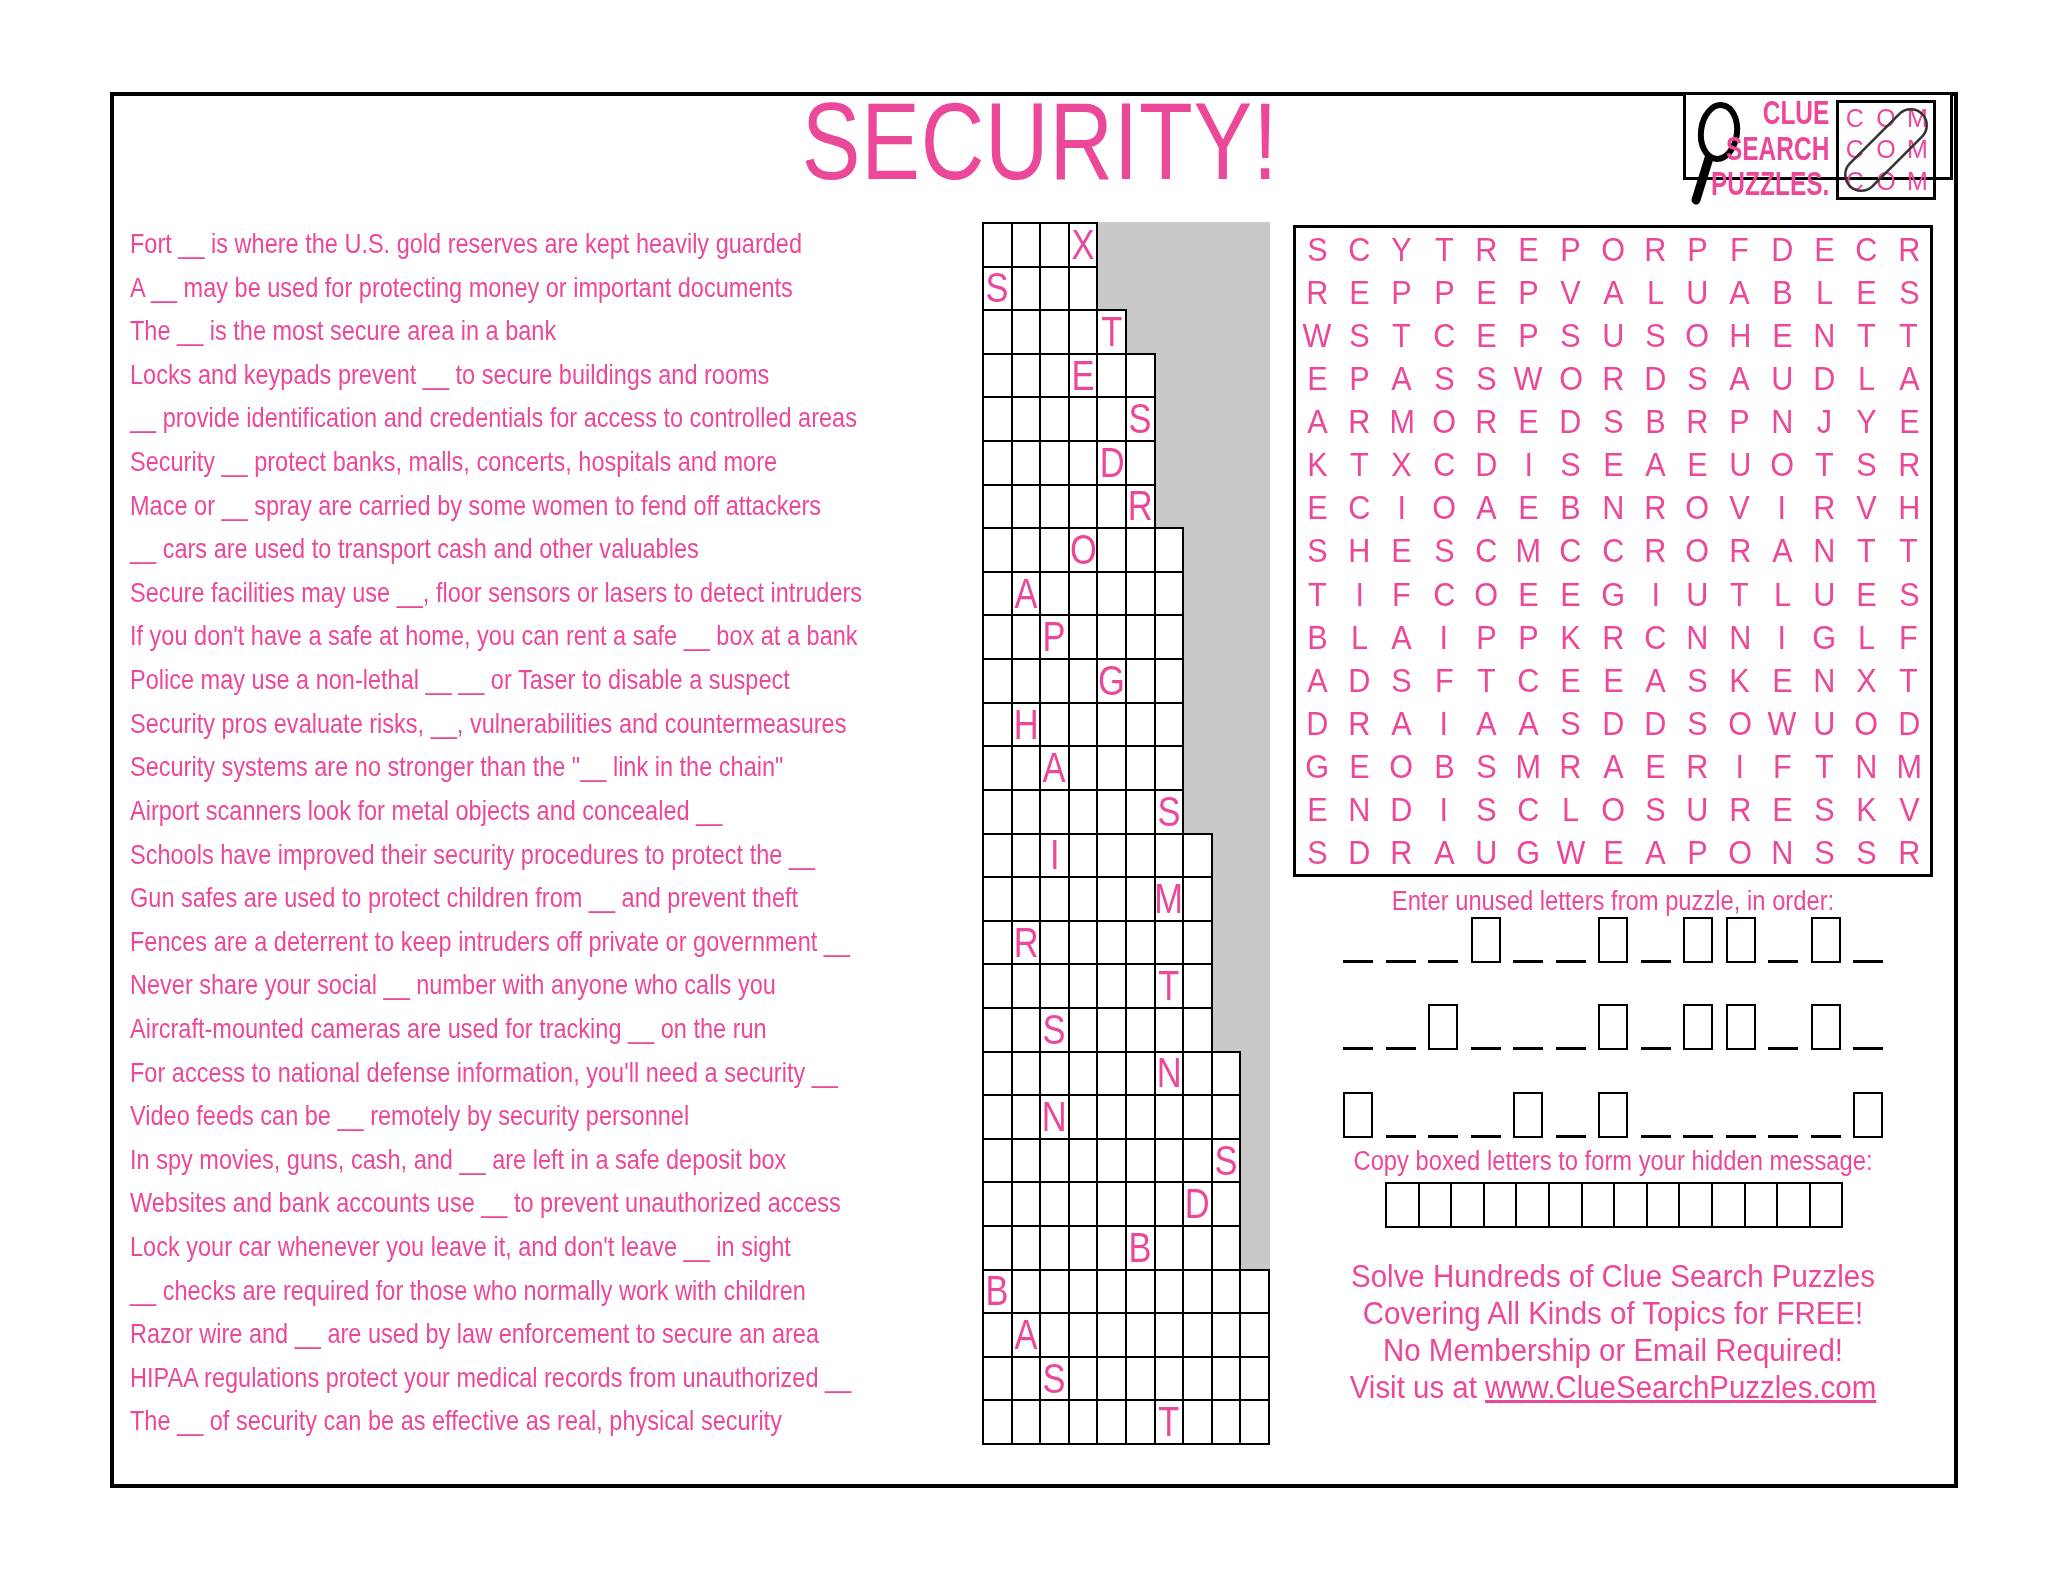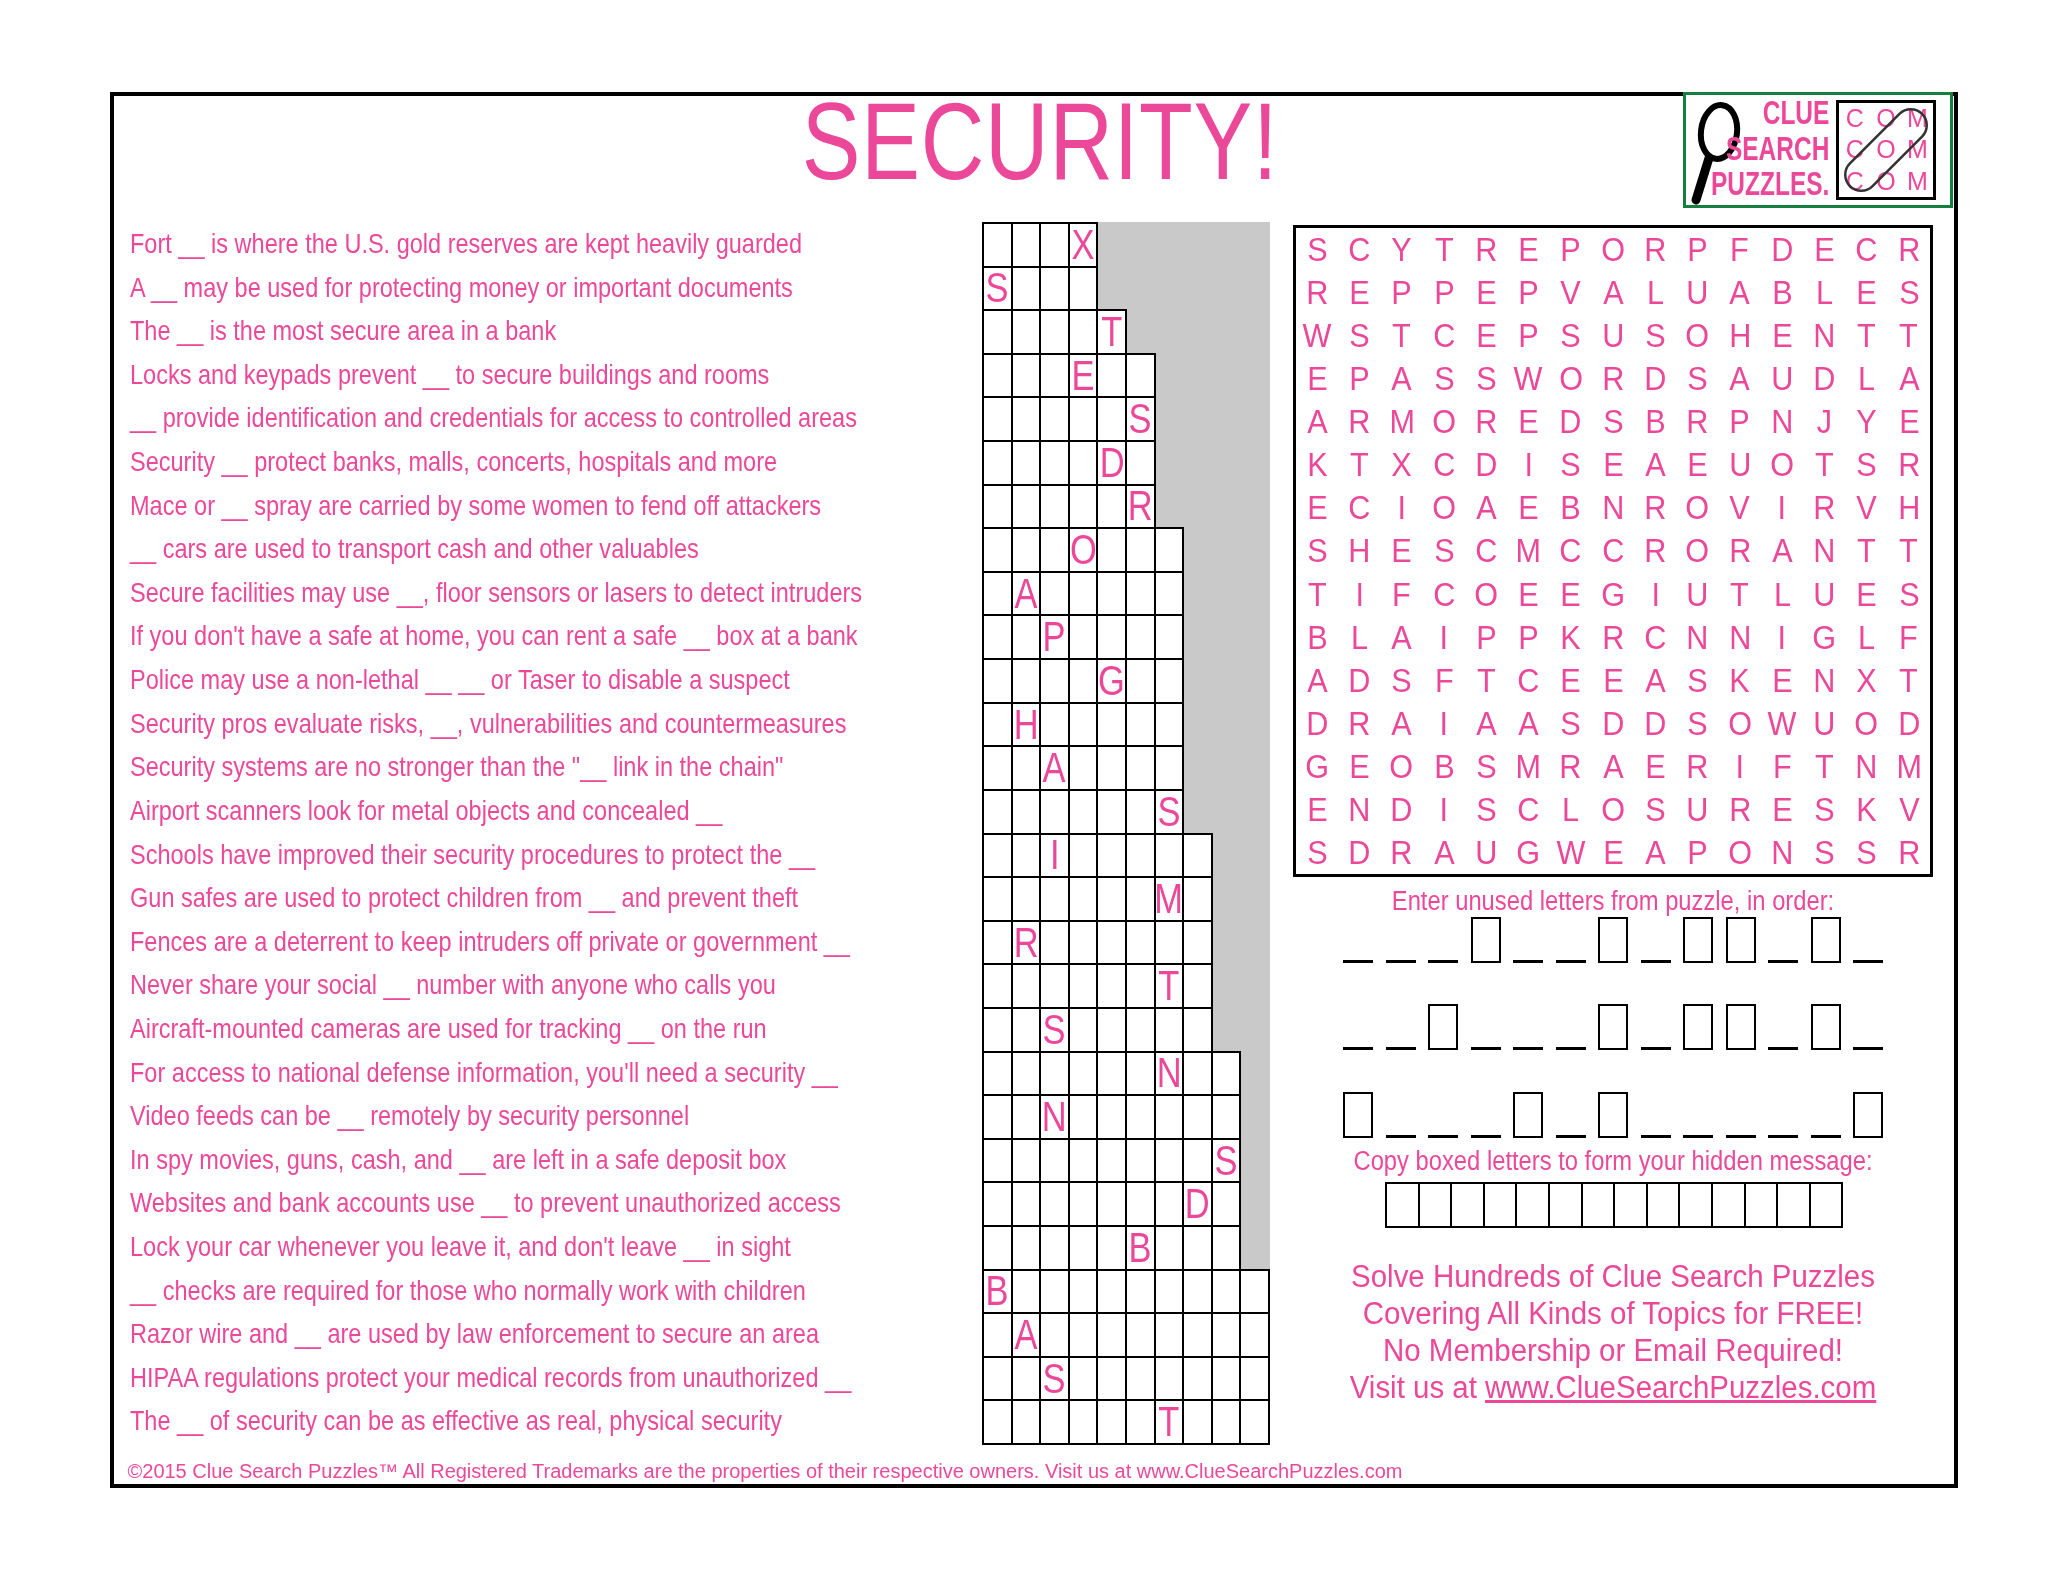--- a/index.html
+++ b/index.html
@@ -4,22 +4,22 @@
 <style>
   html,body{margin:0;padding:0;background:#fff;}
   .canvas{position:relative;width:2048px;height:1583px;background:#fff;
           font-family:"Liberation Sans",sans-serif;color:#ec4899;overflow:hidden;}
   .frame{position:absolute;left:110px;top:92px;width:1848px;height:1396px;
          border:4px solid #000;box-sizing:border-box;}
   .title{position:absolute;left:740px;top:86px;width:600px;margin:0;text-align:center;
          font-size:110px;font-weight:400;line-height:110px;letter-spacing:1px;
          transform:scaleX(0.8);transform-origin:50% 0;white-space:nowrap;}
   
-  .logo{position:absolute;left:1683px;top:92px;width:270px;height:116px;
-        border:3px solid #15803d;box-sizing:border-box;background:#fff;}
+  .logo{position:absolute;left:1683px;top:92px;width:270px;height:88px;
+        border:3px solid #000000;box-sizing:border-box;background:#fff;}
   .magnifier{position:absolute;left:1px;top:4px;}
   .logo-text{position:absolute;right:121px;top:0px;text-align:right;font-weight:bold;
              font-size:34px;line-height:35.5px;transform:scaleX(0.72);transform-origin:100% 0;
              white-space:nowrap;}
   .com-box{position:absolute;right:14px;top:5px;width:100px;height:100px;
            border:3px solid #000;box-sizing:border-box;}
   .com-letters{position:absolute;left:0;top:0;right:0;bottom:0;display:grid;
                grid-template-columns:repeat(3,1fr);grid-template-rows:repeat(3,1fr);}
   .com-letters span{display:flex;align-items:center;justify-content:center;
                     font-size:25px;font-weight:400;}
@@ -1198,14 +1198,13 @@
       <div class="msg-cell"></div>
     </div>
 
   <div class="promo">
     <div>Solve Hundreds of Clue Search Puzzles</div>
     <div>Covering All Kinds of Topics for FREE!</div>
     <div>No Membership or Email Required!</div>
     <div><span>Visit us at </span><span class="u">www.ClueSearchPuzzles.com</span></div>
   </div>
 
-  <div class="footer">©2015 Clue Search Puzzles™ All Registered Trademarks are the properties of their respective owners. Visit us at www.ClueSearchPuzzles.com</div>
 </div>
 
 </body></html>

